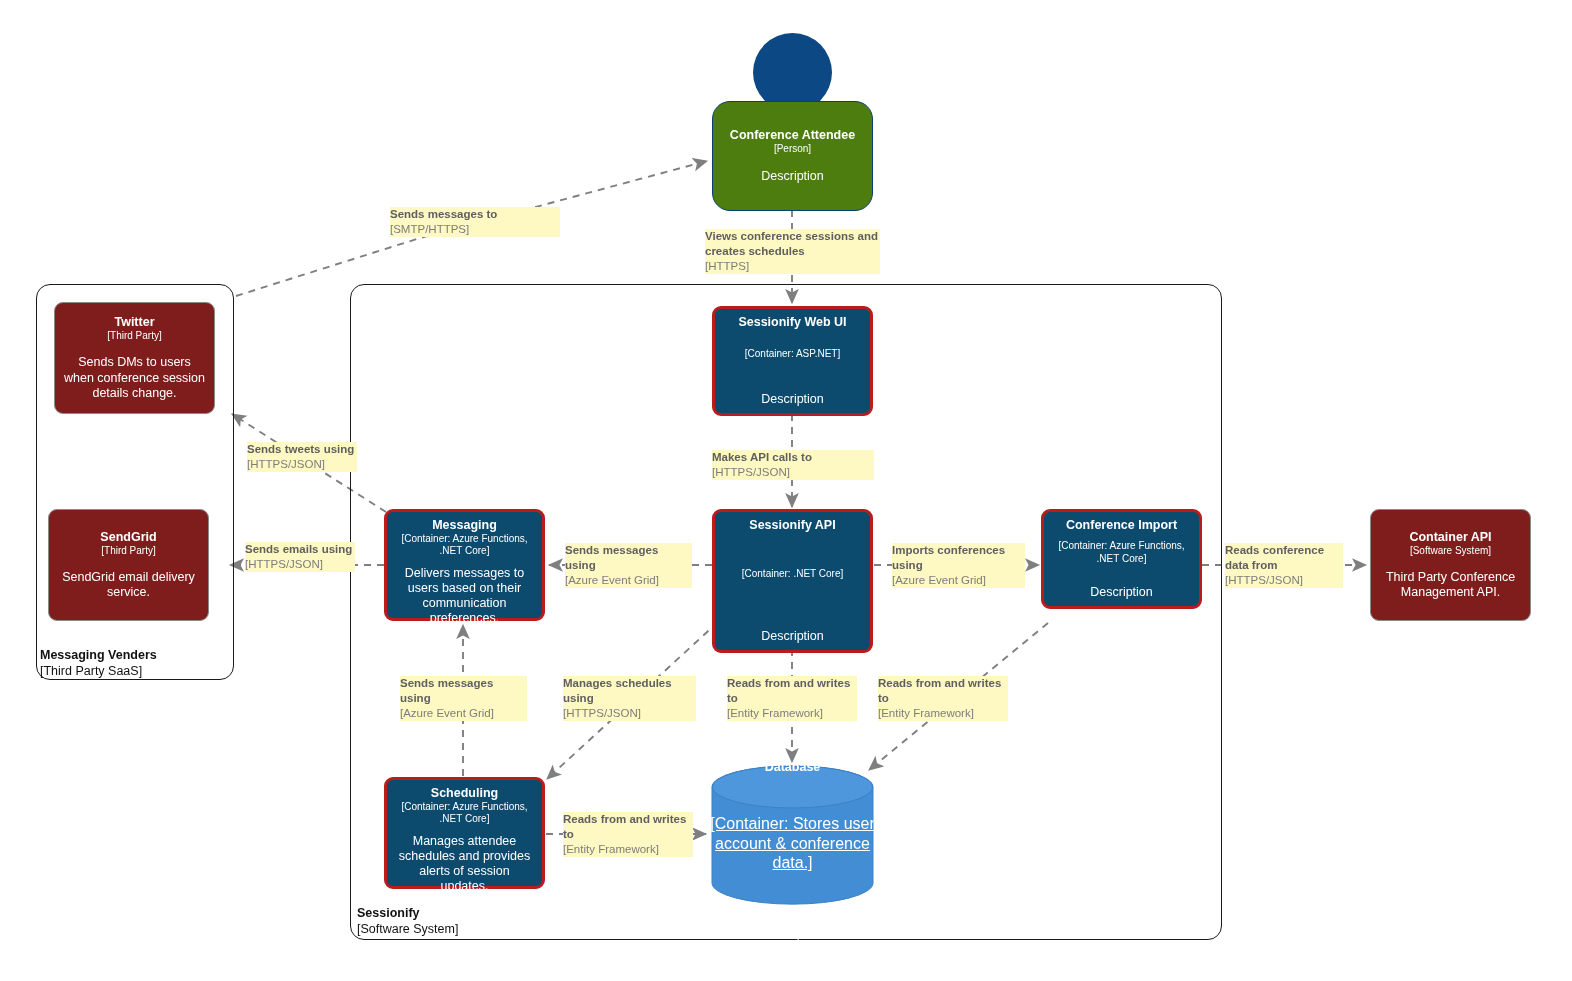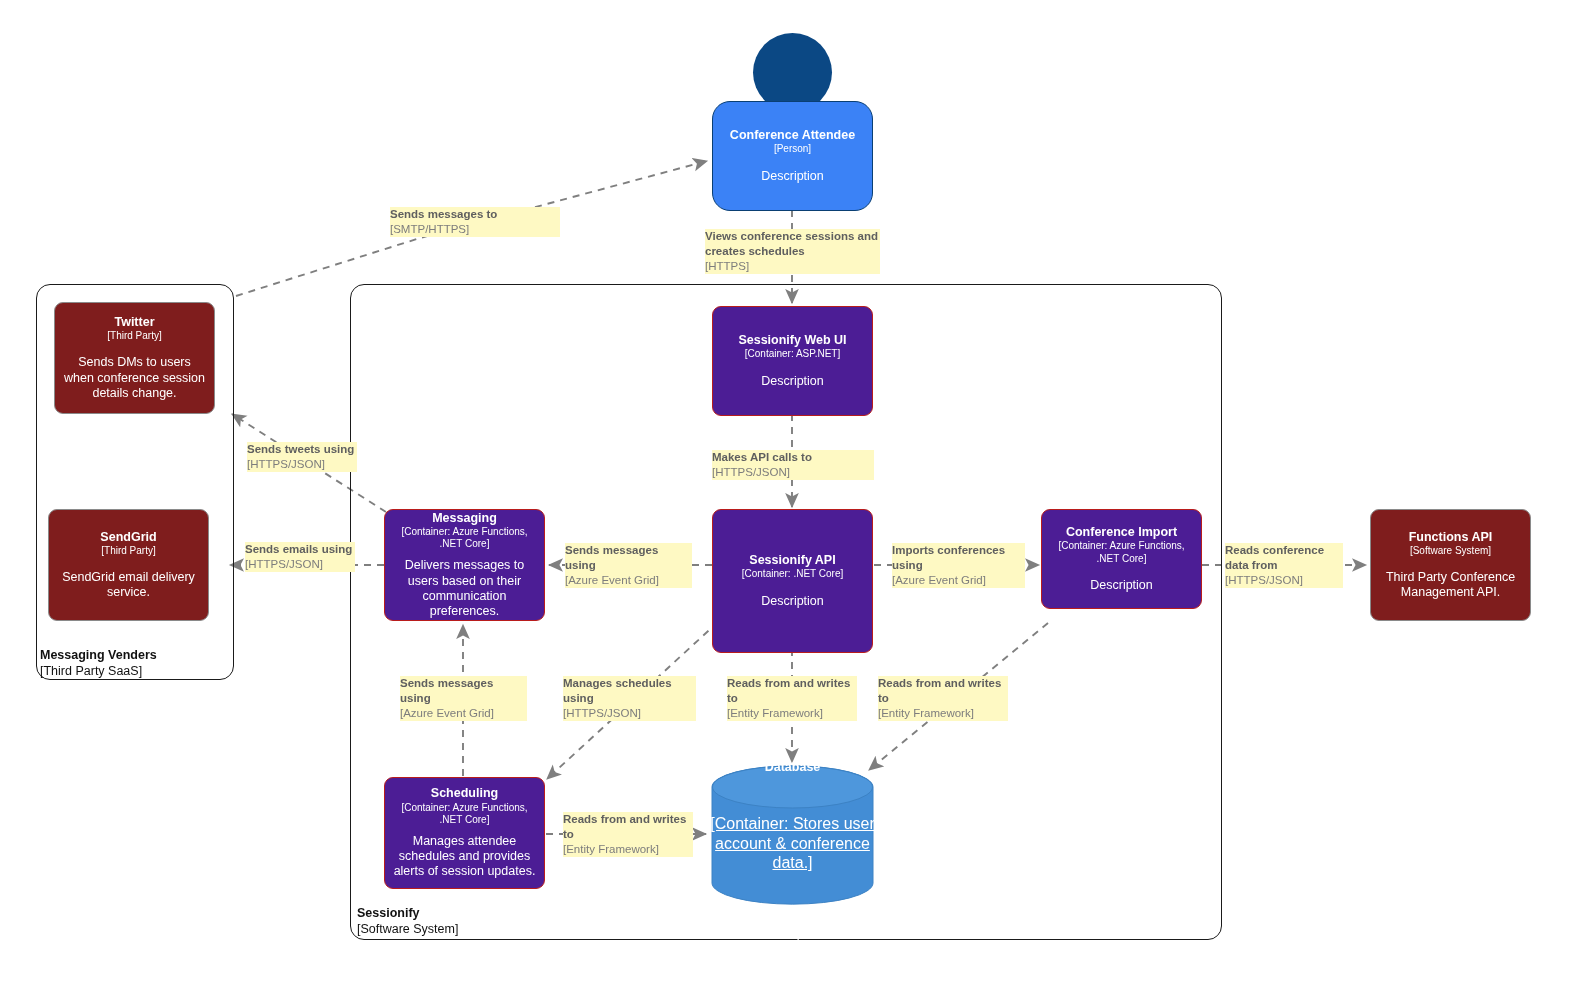--- a/index.html
+++ b/index.html
@@ -7,23 +7,23 @@
   #canvas{position:relative;width:1572px;height:981px;background:#fff;overflow:hidden;}
 
   svg#wires{position:absolute;left:0;top:0;width:1572px;height:981px;pointer-events:none;}
 
   .node{position:absolute;box-sizing:border-box;display:flex;flex-direction:column;
         align-items:center;justify-content:center;text-align:center;color:#ffffff;
         border-radius:9px;padding:6px 7px;line-height:1.22;}
   .node .title{font-weight:bold;font-size:12.5px;}
   .node .tech{font-size:10px;}
   .node .desc{font-size:12.5px;margin-top:13px;}
-  .node.blue{background:#4c1d95;border:1px solid #b91c1c;}
+  .node.blue{background:#0c4a6e;border:3px solid #b91c1c;justify-content:space-between;}
   .node.gray{background:#7f1d1d;border:1px solid #8A8A8A;}
-  .node.person-body{background:#3b82f6;border:1px solid #0A3F73;border-radius:18px;}
+  .node.person-body{background:#4d7c0f;border:1px solid #0A3F73;border-radius:18px;}
 
   .person-head{position:absolute;background:#0B4884;border-radius:50%;}
 
   .boundary{position:absolute;box-sizing:border-box;border:1.6px solid #1a1a1a;
             border-radius:14px;background:transparent;}
   .boundary-label{position:absolute;font-size:12.5px;color:#111;line-height:1.25;text-align:left;}
   .boundary-label .b-name{font-weight:bold;}
 
   .edge-label{position:absolute;text-align:left;color:#6b6b6b;font-size:11.5px;
               line-height:1.3;background:#fef9c3;}
@@ -100,21 +100,21 @@
     <div class="desc">Sends DMs to users when conference session details change.</div>
   </div>
 
   <div class="node gray" style="left:48px;top:509px;width:161px;height:112px;">
     <div class="title">SendGrid</div>
     <div class="tech">[Third Party]</div>
     <div class="desc">SendGrid email delivery service.</div>
   </div>
 
   <div class="node gray" style="left:1370px;top:509px;width:161px;height:112px;">
-    <div class="title">Functions API</div>
+    <div class="title">Container API</div>
     <div class="tech">[Software System]</div>
     <div class="desc">Third Party Conference Management API.</div>
   </div>
 
   <div class="node blue" style="left:712px;top:306px;width:161px;height:110px;">
     <div class="title">Sessionify Web UI</div>
     <div class="tech">[Container: ASP.NET]</div>
     <div class="desc">Description</div>
   </div>
 

